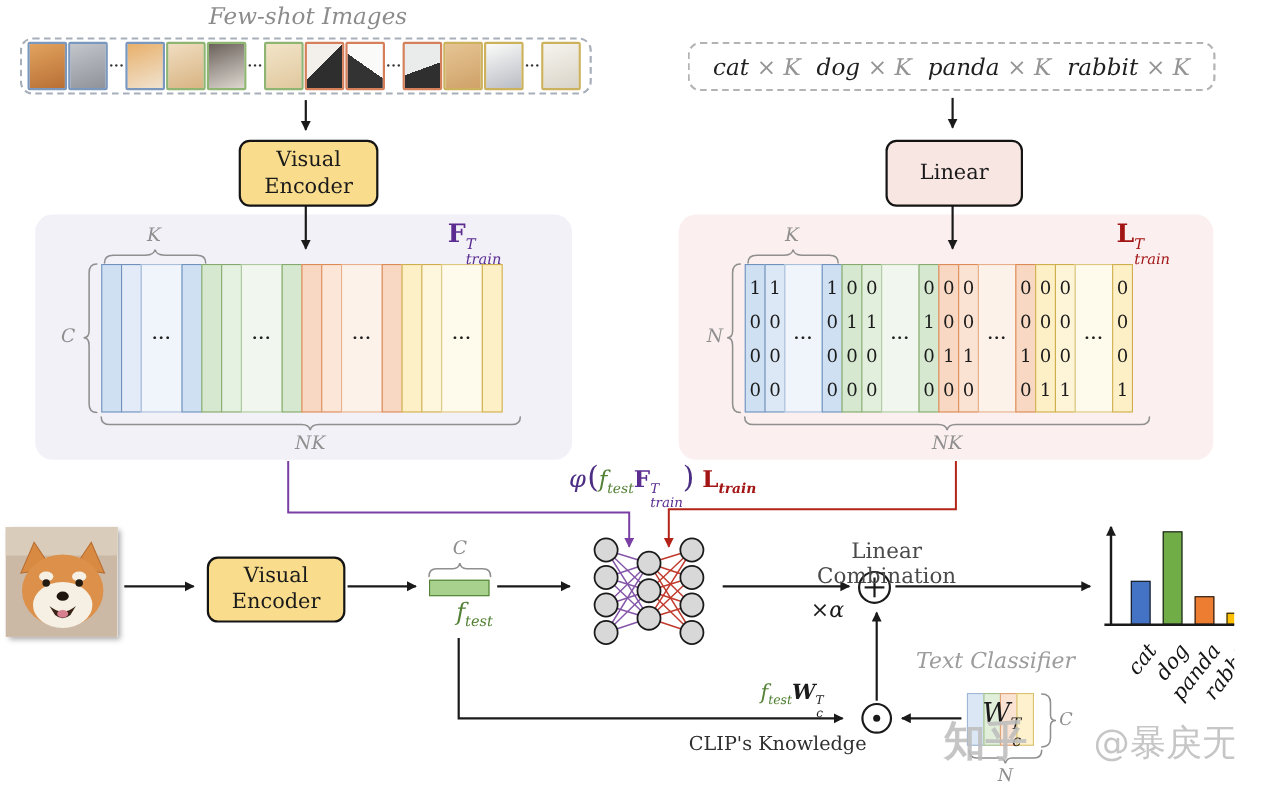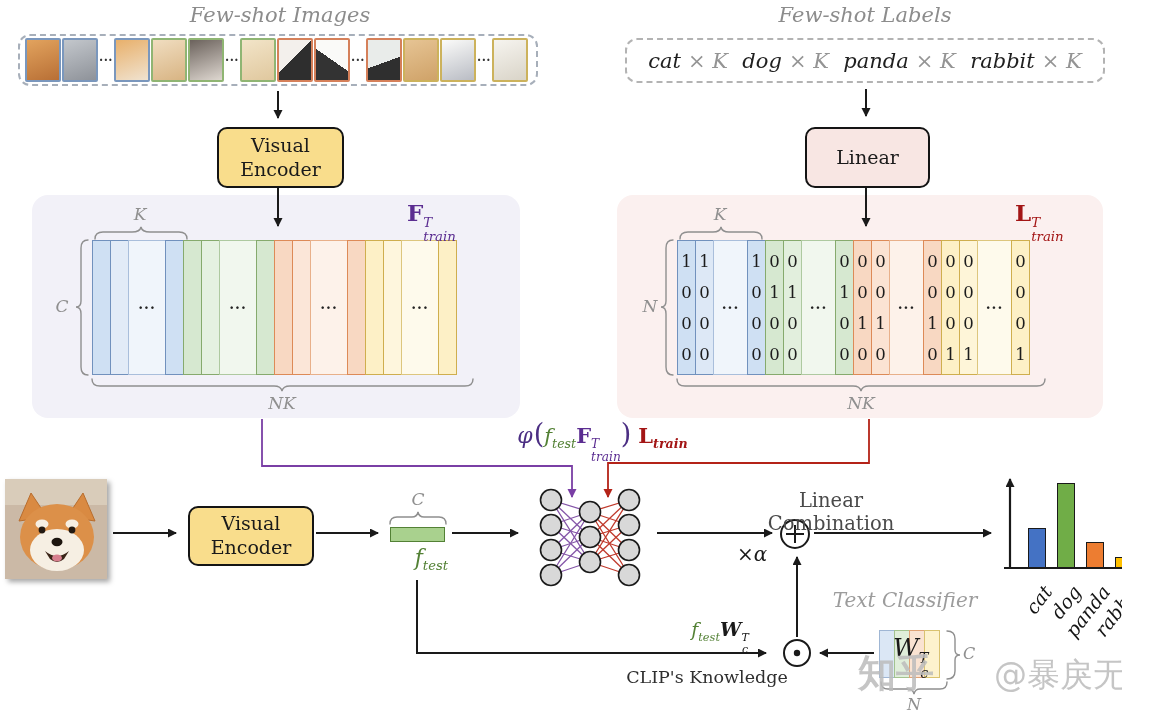--- a/index.html
+++ b/index.html
@@ -48,21 +48,20 @@
 </style>
 </head>
 <body>
 
 <div id="canvas">
 
   <div class="panel" style="left:32px;top:195px;width:488px;height:223px;background:#f2f1f8;"></div>
   <div class="panel" style="left:617px;top:195px;width:486px;height:223px;background:#fbf0ef;"></div>
 
   <div class="abs title center txt" style="left:130px;top:3px;width:300px;">Few-shot Images</div>
-  <div class="abs title center txt" style="left:715px;top:3px;width:300px;">Few-shot Labels</div>
 
   <div class="dashedbox strip txt" style="left:18px;top:34px;width:520px;height:52px;">
     <div class="thumb" style="border-color:#7a97bd;background:linear-gradient(160deg,#e2a35e,#b86f35);"></div>
     <div class="thumb" style="border-color:#7a97bd;background:linear-gradient(160deg,#c3c7cc,#8e9299);"></div>
     <div class="strip-dots">···</div>
     <div class="thumb" style="border-color:#7a97bd;background:linear-gradient(160deg,#e8b06b,#f0e3d0);"></div>
     <div class="thumb" style="border-color:#8fb573;background:linear-gradient(160deg,#f0ddc0,#d8b483);"></div>
     <div class="thumb" style="border-color:#8fb573;background:linear-gradient(160deg,#6b625c,#ded7d0);"></div>
     <div class="strip-dots">···</div>
     <div class="thumb" style="border-color:#8fb573;background:linear-gradient(160deg,#f2e4c8,#e0c89e);"></div>
@@ -261,21 +260,21 @@
       <path d="M40,72 Q52,82 64,72 L59,80 Q52,86 45,80 Z" fill="#3a2417"></path>
       <ellipse cx="52" cy="79" rx="5" ry="3.5" fill="#d77f8e"></ellipse>
     </svg>
   </div>
 
   <div class="ftest-bar txt" style="left:390px;top:527px;width:55px;height:15px;"></div>
   <div class="abs center txt green ital" style="left:388px;top:545px;width:60px;font-size:22px;">
     <span>f</span><sub class="simple">test</sub>
   </div>
 
-  <div class="abs center txt" style="left:736px;top:489px;width:190px;font-size:19.5px;color:#4a4a4a;">Linear Combination</div>
+  <div class="abs center txt" style="left:711px;top:489px;width:190px;font-size:19.5px;color:#4a4a4a;">Linear Combination</div>
   <div class="abs txt ital" style="left:737px;top:542px;font-size:20px;">×α</div>
   <div class="abs center title txt" style="left:810px;top:588px;width:190px;font-size:20px;color:#9c9c9c;">Text Classifier</div>
   <div class="abs center txt" style="left:612px;top:667px;width:190px;font-size:17.5px;color:#2f2f2f;">CLIP's Knowledge</div>
 
   <div class="abs center txt" style="left:640px;top:618px;width:160px;font-size:19px;">
     <span class="green ital"><span>f</span><sub class="simple">test</sub></span><span style="font-weight:bold;font-style:italic;"><span>W</span><span class="supsub">
           <span class="sup">T</span>
           <span class="sub">c</span>
         </span></span>
   </div>

